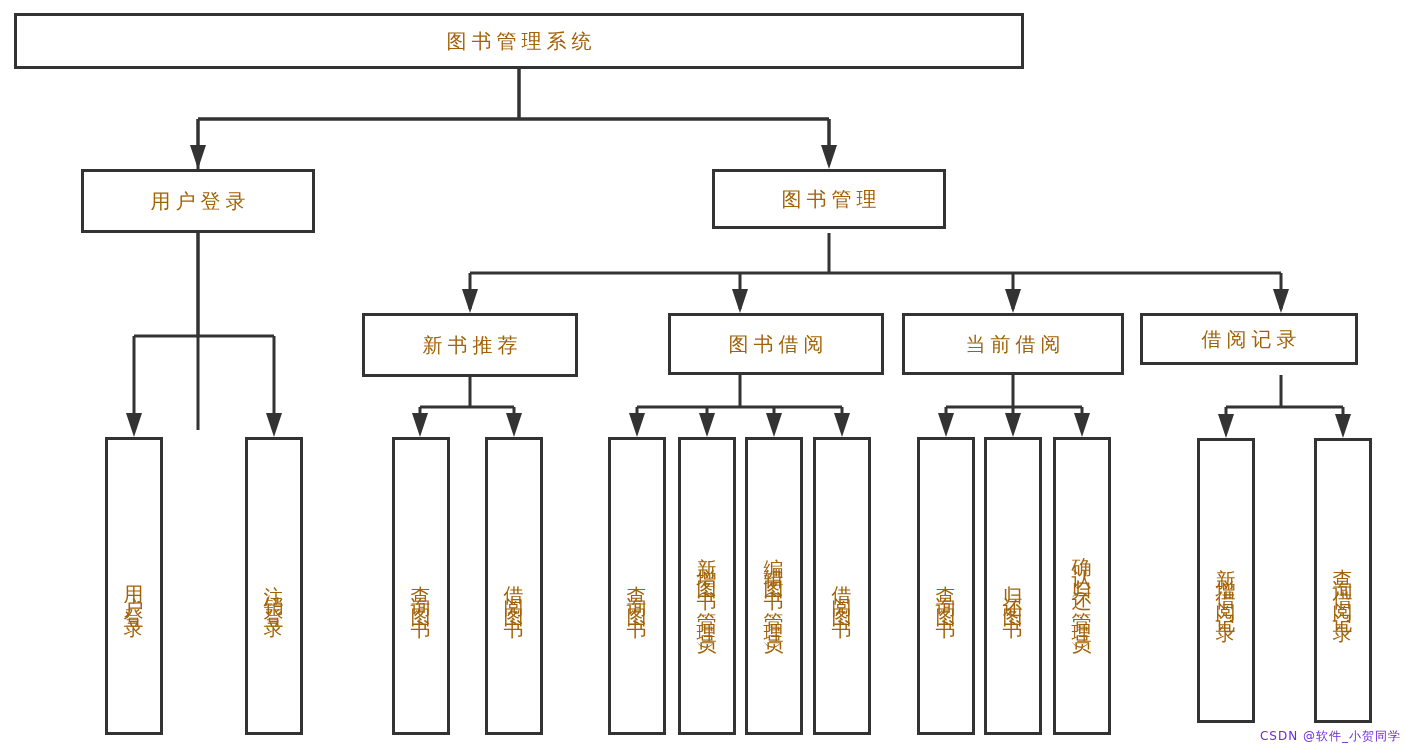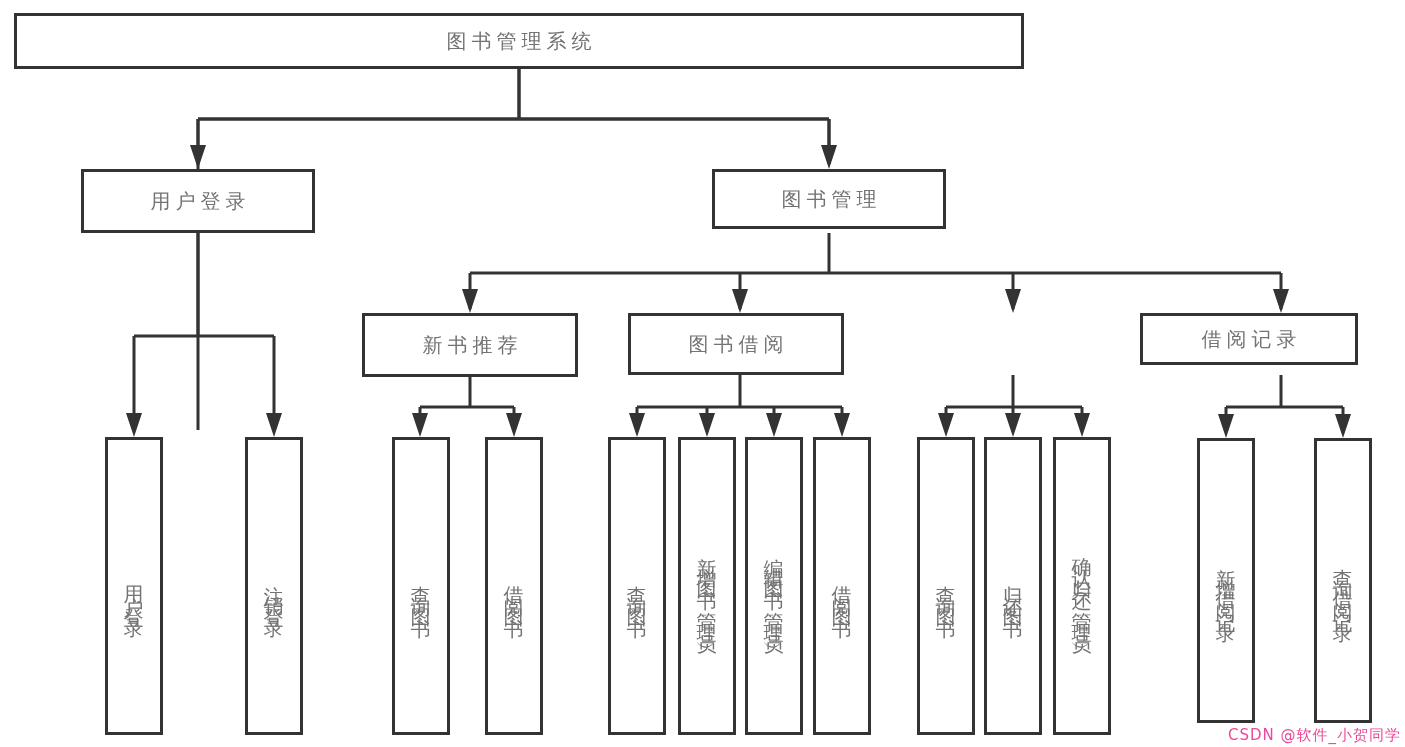--- a/index.html
+++ b/index.html
@@ -15,43 +15,43 @@
   .wires path { stroke: #333333; stroke-width: 3; fill: none; }
   .wires polygon { fill: #333333; stroke: none; }
   .node {
     position: absolute;
     background: #ffffff;
     border: 3px solid #333333;
     box-sizing: border-box;
     display: flex;
     align-items: center;
     justify-content: center;
-    color: #737373;
+    color: #a16207;
   }
   .h-node .lbl {
     font-size: 20px;
     letter-spacing: 5px;
     margin-right: -5px;
     white-space: nowrap;
   }
   .v-node .lbl {
     writing-mode: vertical-rl;
     text-orientation: mixed;
     font-size: 20px;
     line-height: 1;
     letter-spacing: 11px;
     margin-bottom: -11px;
     white-space: nowrap;
   }
   .watermark {
     position: absolute;
     right: 4px;
     bottom: 2px;
-    font-size: 15px;
-    color: #ec4899;
+    font-size: 12px;
+    color: #6d28d9;
     letter-spacing: 1px;
     z-index: 5;
     white-space: nowrap;
   }
 </style>
 </head>
 <body>
 
 <div class="canvas">
 
@@ -106,22 +106,25 @@
   <div class="node h-node" style="left:81px; top:169px; width:234px; height:64px;">
     <span class="lbl">用户登录</span>
   </div>
   <div class="node h-node" style="left:712px; top:169px; width:234px; height:60px;">
     <span class="lbl">图书管理</span>
   </div>
 
   <div class="node h-node" style="left:362px; top:313px; width:216px; height:64px;">
     <span class="lbl">新书推荐</span>
   </div>
-  <div class="node h-node" style="left:628px; top:313px; width:216px; height:62px;text-align:right;">
+  <div class="node h-node" style="left:668px; top:313px; width:216px; height:62px;text-align:right;">
     <span class="lbl">图书借阅</span>
+  </div>
+  <div class="node h-node" style="left:902px; top:313px; width:222px; height:62px;">
+    <span class="lbl">当前借阅</span>
   </div>
   <div class="node h-node" style="left:1140px; top:313px; width:218px; height:52px;">
     <span class="lbl">借阅记录</span>
   </div>
 
   <div class="node v-node" style="left:105px; top:437px; width:58px; height:298px;">
     <span class="lbl">用户登录</span>
   </div>
   <div class="node v-node" style="left:245px; top:437px; width:58px; height:298px;">
     <span class="lbl">注销登录</span>

